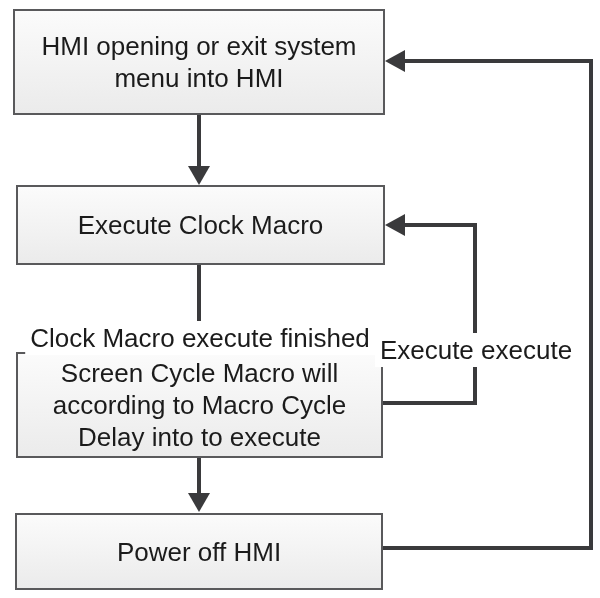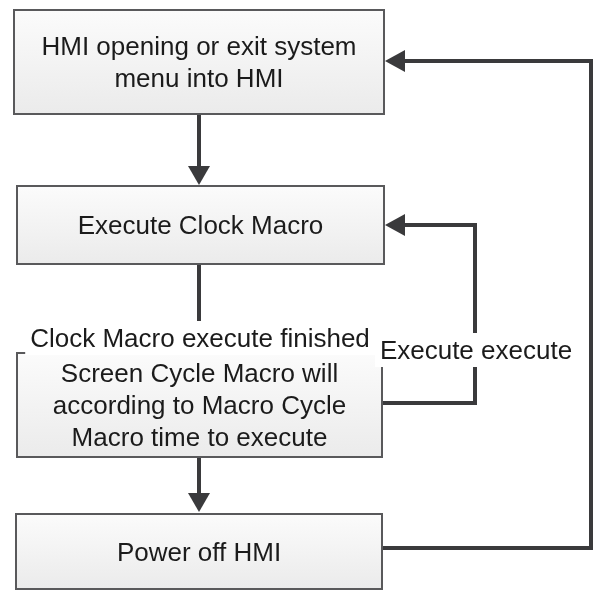--- a/index.html
+++ b/index.html
@@ -62,21 +62,21 @@
 
   <div class="flow-box" style="left:13px;top:9px;width:372px;height:106px;">
     <div class="box-label">HMI opening or exit system menu into HMI</div>
   </div>
 
   <div class="flow-box" style="left:16px;top:185px;width:369px;height:80px;">
     <div class="box-label">Execute Clock Macro</div>
   </div>
 
   <div class="flow-box" style="left:16px;top:352px;width:367px;height:106px;">
-    <div class="box-label">Screen Cycle Macro will according to Macro Cycle Macro time to execute</div>
+    <div class="box-label">Screen Cycle Macro will according to Macro Cycle Delay into to execute</div>
   </div>
 
   <div class="flow-box" style="left:15px;top:513px;width:368px;height:77px;">
     <div class="box-label">Power off HMI</div>
   </div>
 
   <div class="vline" style="left:197px;top:115px;height:53px;"></div>
   <div class="arrow-down" style="left:188px;top:166px;"></div>
 
   <div class="vline" style="left:197px;top:265px;height:68px;"></div>

